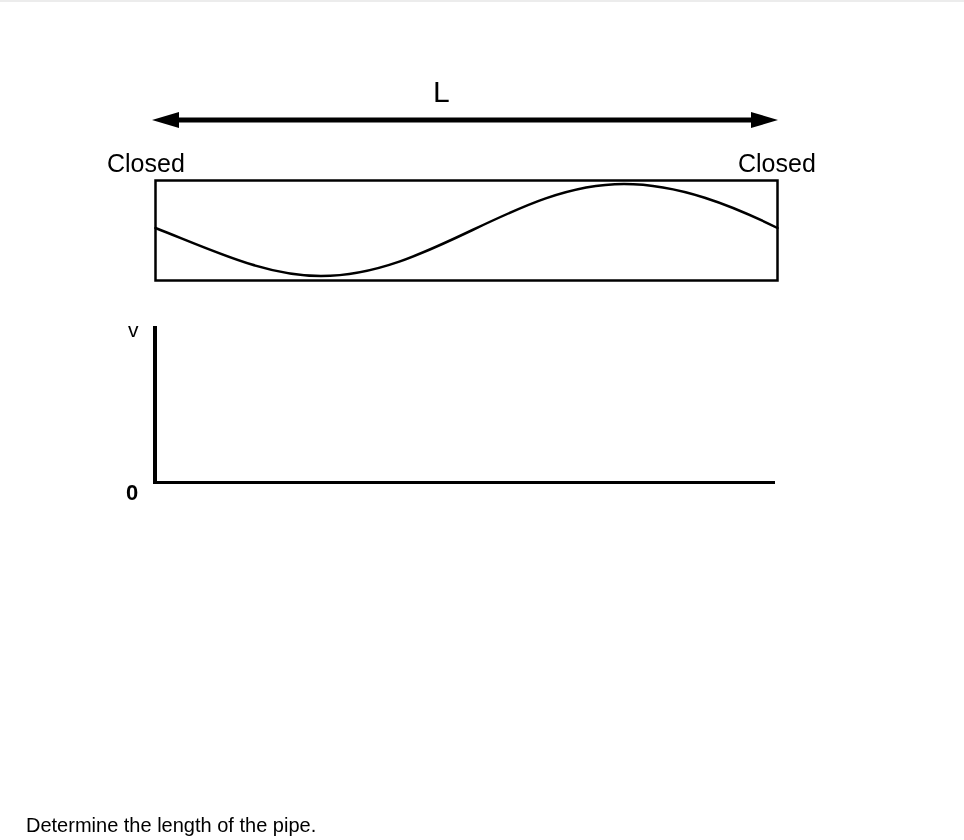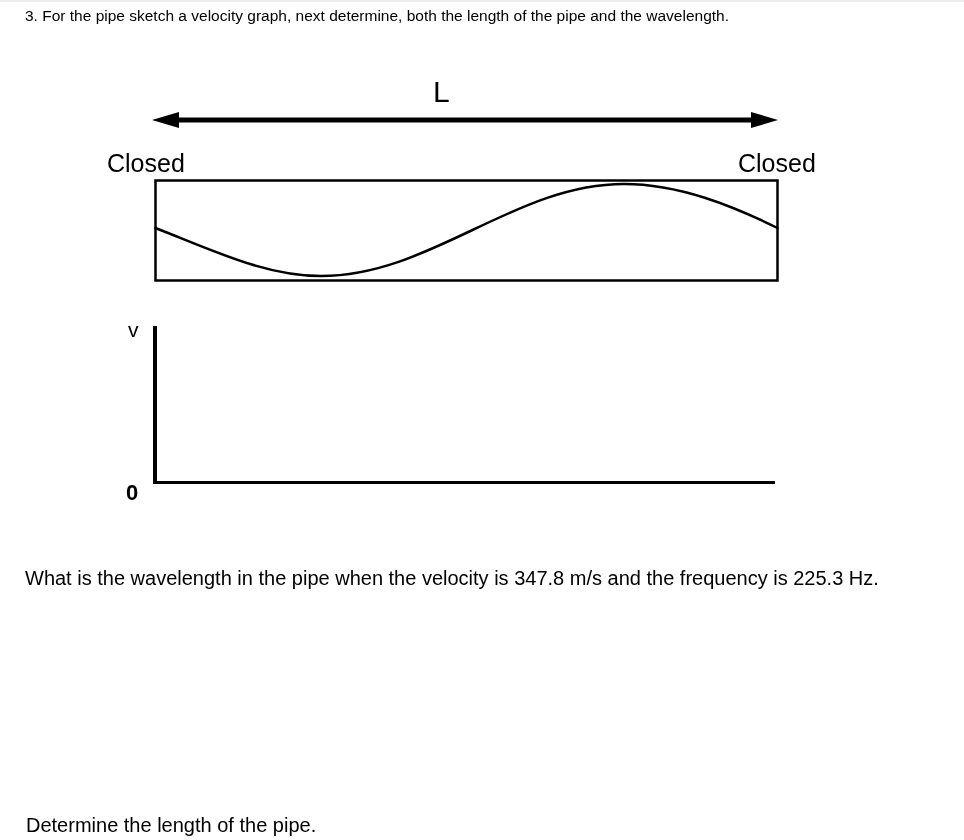--- a/index.html
+++ b/index.html
@@ -100,21 +100,20 @@
     margin: 1px;
   }
 </style>
 </head>
 <body>
 
 <div class="page">
 
   <div class="top-divider"></div>
 
-  <p class="q-intro">3. For the pipe sketch a velocity graph, next determine, both the length of the pipe and the wavelength.</p>
 
   <div class="L-label">L</div>
 
   <svg class="arrow-svg" viewBox="0 0 626 20" xmlns="http://www.w3.org/2000/svg">
     <line x1="20" y1="10" x2="606" y2="10" stroke="#000000" stroke-width="5"></line>
     <polygon points="0,10 27,2 27,18" fill="#000000"></polygon>
     <polygon points="626,10 599,2 599,18" fill="#000000"></polygon>
   </svg>
 
   <div class="closed-left">Closed</div>
@@ -126,17 +125,16 @@
     <path d="M 1.5 49 C 60 72, 112 97, 167 97 C 277 97, 360 5, 470 5 C 525 5, 579 27, 623.5 49" fill="none" stroke="#000000" stroke-width="2.5" stroke-linecap="round"></path>
   </svg>
 
   <div class="v-label">v</div>
 
   <div class="y-axis"></div>
   <div class="x-axis"></div>
 
   <div class="zero-label">0</div>
 
-  <p class="q-wavelength">What is the wavelength in the pipe when the velocity is 347.8 m/s and the frequency is 225.3 Hz.</p>
 
   <p class="q-length">Determine the length of the pipe.</p>
 
 </div>
 
 </body></html>

